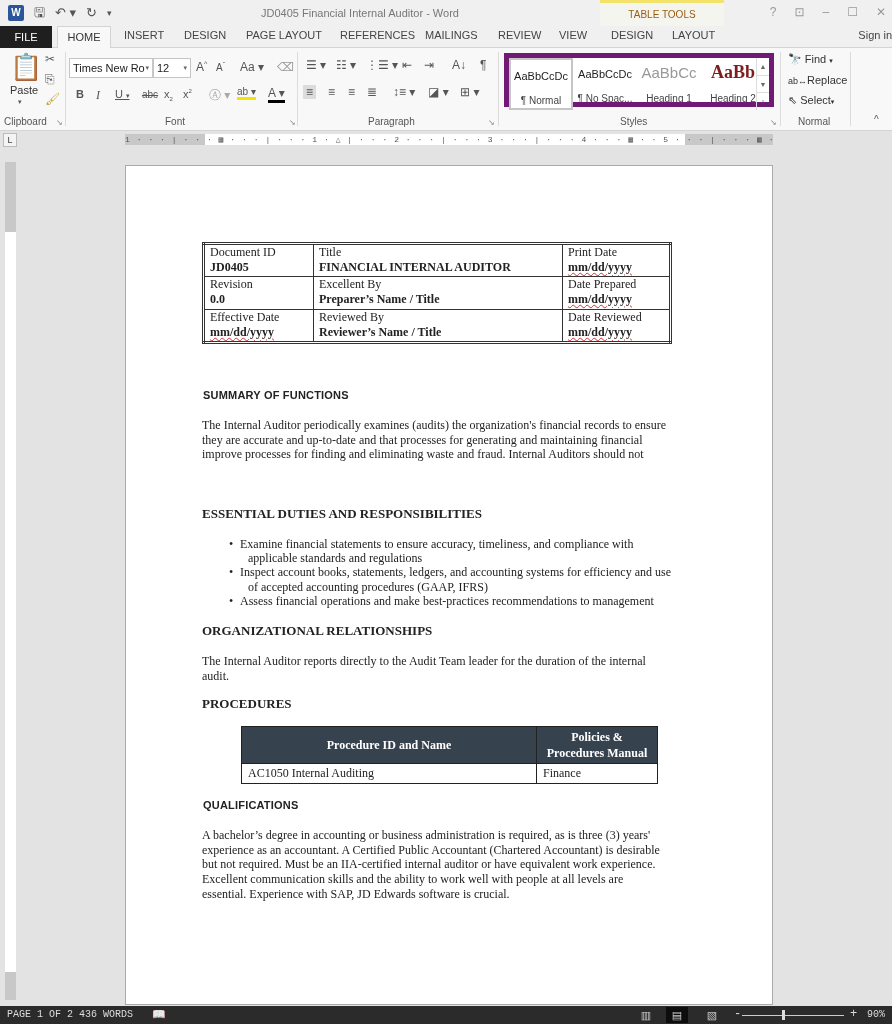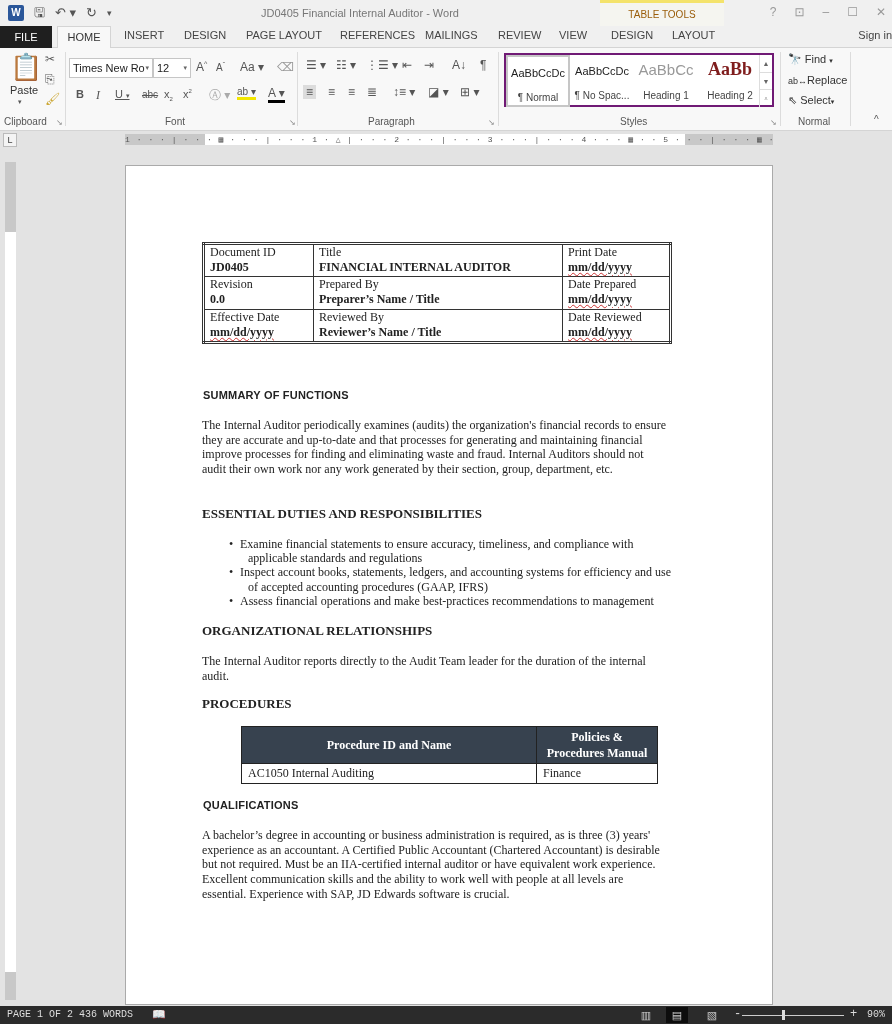--- a/index.html
+++ b/index.html
@@ -25,21 +25,21 @@
 
 
 .ribbon{position:absolute;left:0;top:48px;width:892px;height:83px;background:#f8f8f8;border-bottom:1px solid #d4d4d4;}
 .group-label{position:absolute;top:68px;font-size:10px;color:#555;}
 .sep{position:absolute;top:4px;width:1px;height:74px;background:#dcdcdc;}
 .launcher{position:absolute;top:70px;font-size:8px;color:#888;}
 .rb-icon{position:absolute;font-size:12px;color:#555;}
 .fontbox{position:absolute;left:69px;top:10px;width:84px;height:20px;background:#fff;border:1px solid #c6c6c6;font-family:"Liberation Sans",sans-serif;font-size:11px;line-height:18px;padding-left:3px;color:#222;}
 .sizebox{position:absolute;left:153px;top:10px;width:38px;height:20px;background:#fff;border:1px solid #c6c6c6;font-size:11px;line-height:18px;padding-left:3px;color:#222;}
 .dd{position:absolute;right:3px;top:0;font-size:7px;color:#666;}
-.styles-gallery{position:absolute;left:504px;top:5px;width:270px;height:54px;background:#fff;border:2px solid #701a75;padding-left:48px;}
+.styles-gallery{position:absolute;left:504px;top:5px;width:270px;height:54px;background:#fff;border:5px solid #701a75;padding-left:48px;}
 .style-item{position:absolute;top:0;height:52px;text-align:center;}
 .style-item .pv{position:absolute;top:10px;left:0;right:0;font-size:11px;color:#222;}
 .style-item .nm{position:absolute;top:35px;left:0;right:0;font-size:10px;color:#444;}
 .style-item.sel{border:2px solid #c6c6c6;background:#fff;}
 .gallery-scroll{position:absolute;right:0;top:0;width:13px;height:52px;border-left:1px solid #ddd;font-size:7px;color:#666;text-align:center;}
 .editing-item{position:absolute;left:788px;font-size:11px;color:#333;}
 
 
 .ruler-row{position:absolute;left:0;top:131px;width:892px;height:18px;background:#e3e3e3;}
 .ruler-corner{position:absolute;left:3px;top:2px;width:14px;height:14px;border:1px solid #bbb;background:#f4f4f4;font-size:9px;text-align:center;line-height:12px;color:#444;}
@@ -222,37 +222,36 @@
             <col>
           </colgroup>
         <tbody>
             <tr>
           <td><span>Document ID</span><span class="b">JD0405</span></td>
           <td><span>Title</span><span class="b">FINANCIAL INTERNAL AUDITOR</span></td>
           <td><span>Print Date</span><span class="b sq">mm/dd/yyyy</span></td>
         </tr>
         <tr>
           <td><span>Revision</span><span class="b">0.0</span></td>
-          <td><span>Prepared By</span><span class="b">Preparer’s Name / Title</span></td>
+          <td><span>Excellent By</span><span class="b">Preparer’s Name / Title</span></td>
           <td><span>Date Prepared</span><span class="b sq">mm/dd/yyyy</span></td>
         </tr>
         <tr>
           <td><span>Effective Date</span><span class="b sq">mm/dd/yyyy</span></td>
           <td><span>Reviewed By</span><span class="b">Reviewer’s Name / Title</span></td>
           <td><span>Date Reviewed</span><span class="b sq">mm/dd/yyyy</span></td>
         </tr>
       </tbody>
         </table>
 
       <div class="h-sans" style="top:147px;left:1px">SUMMARY OF FUNCTIONS</div>
       <div class="para" style="top:176px">
         <div>The Internal Auditor periodically examines (audits) the organization's financial records to ensure</div>
         <div>they are accurate and up-to-date and that processes for generating and maintaining financial</div>
         <div>improve processes for finding and eliminating waste and fraud. Internal Auditors should not</div>
-        <div>audit their own work nor any work generated by their section, group, department, etc.</div>
       </div>
 
       <div class="h-serif" style="top:264px">ESSENTIAL DUTIES AND RESPONSIBILITIES</div>
       <ul class="bullets" style="top:295px">
         <li><span class="dot">•</span><span>Examine financial statements to ensure accuracy, timeliness, and compliance with</span><span class="cont">applicable standards and regulations</span></li>
         <li><span class="dot">•</span><span>Inspect account books, statements, ledgers, and accounting systems for efficiency and use</span><span class="cont">of accepted accounting procedures (GAAP, IFRS)</span></li>
         <li><span class="dot">•</span><span>Assess financial operations and make best-practices recommendations to management</span></li>
       </ul>
 
       <div class="h-serif" style="top:381px">ORGANIZATIONAL RELATIONSHIPS</div>

